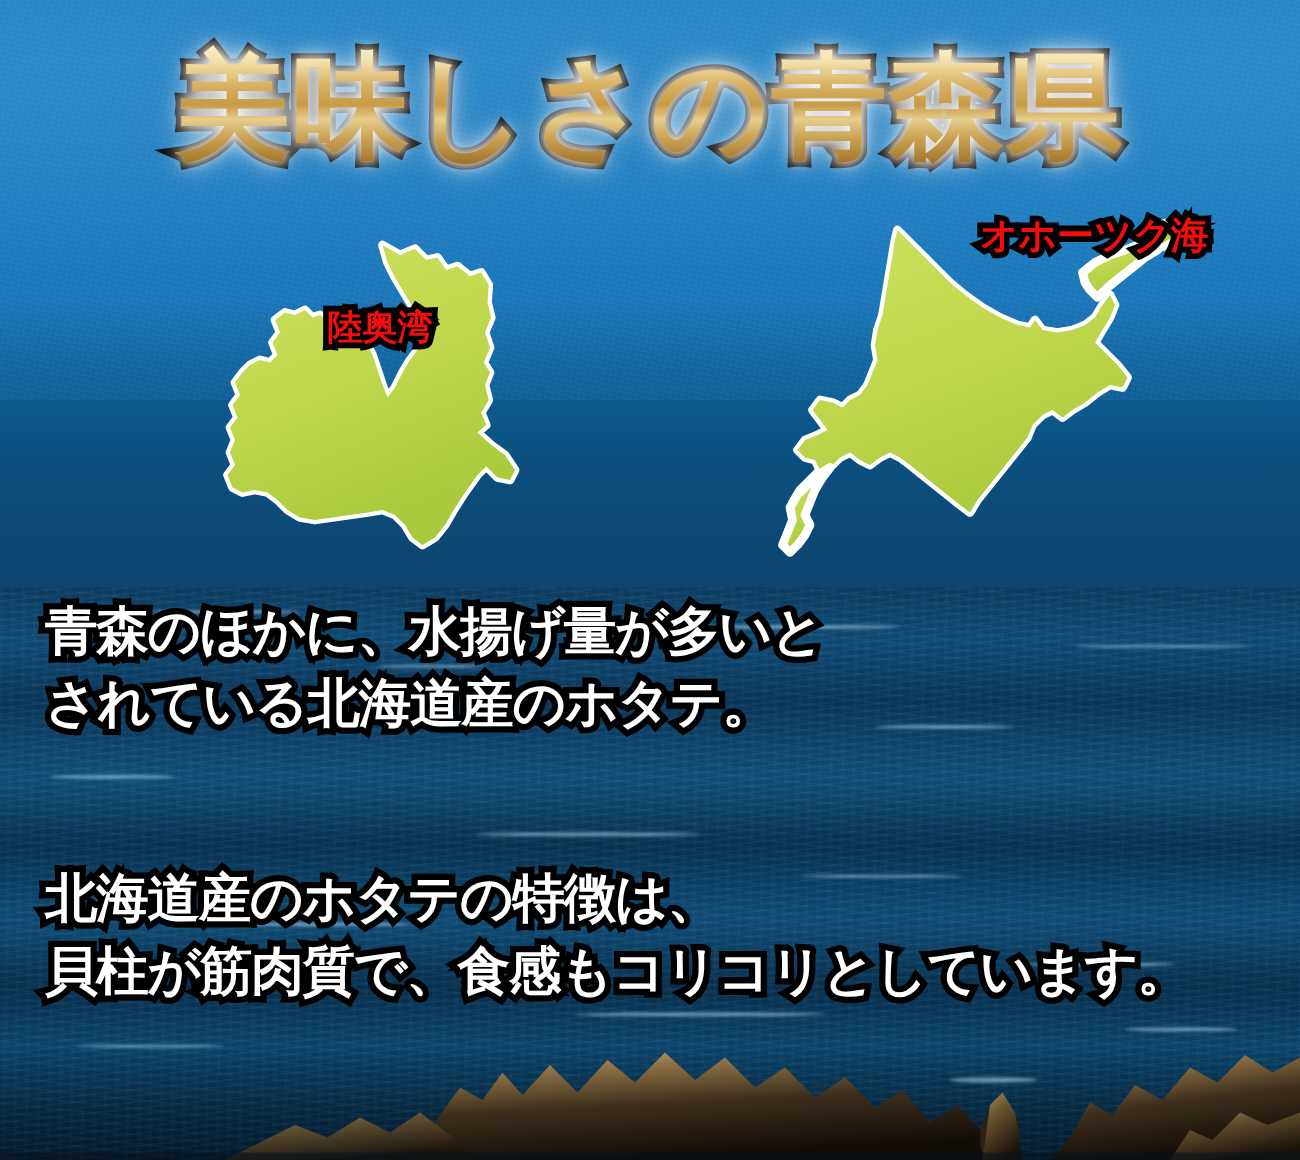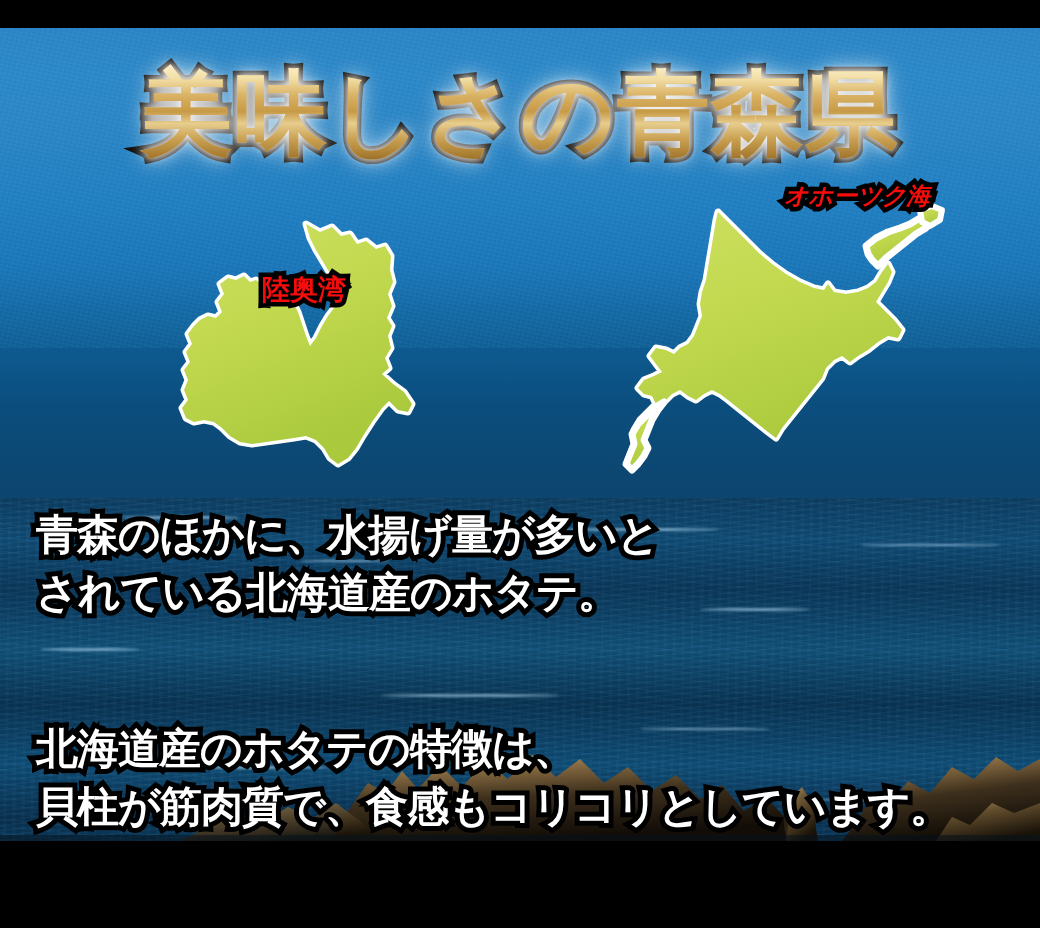--- a/index.html
+++ b/index.html
@@ -4,25 +4,24 @@
 <title>美味しさの青森県</title>
 <style>
   html, body {
     margin: 0;
     padding: 0;
     background: #000;
   }
   #stage {
     position: relative;
     width: 1040px;
-    height: 813px;
+    height: 928px;
     overflow: hidden;
     font-family: "DejaVu Sans", "Liberation Sans", sans-serif;
     background: #0b4f7f;
-    margin-top: 28px;
   }
 
   
   .bg-sky {
     position: absolute;
     left: 0; top: 0;
     width: 1040px; height: 340px;
     background:
       linear-gradient(180deg,
         #2a86c6 0%,
@@ -156,39 +155,39 @@
     position: absolute;
     font-family: "DejaVu Sans", "Liberation Sans", sans-serif;
     font-weight: bold;
     color: #f50d0d;
     -webkit-text-stroke: 9px #000;
     paint-order: stroke fill;
     white-space: nowrap;
     letter-spacing: 0px;
   }
   #label-mutsu { left: 262px; top: 243px; font-size: 28px; }
-  #label-okhotsk { left: 784px; top: 152px; font-size: 24px; font-style: italic; }
+  #label-okhotsk { left: 784px; top: 168px; font-size: 30px; }
 
   
   .body-text {
     position: absolute;
     left: 36px;
     font-family: "DejaVu Sans", "Liberation Sans", sans-serif;
     font-weight: bold;
     color: #ffffff;
     -webkit-text-stroke: 10px #000;
     paint-order: stroke fill;
     white-space: nowrap;
     line-height: 1.38;
     font-size: 42px;
     letter-spacing: -1px;
   }
   #para1 { top: 478px; }
   #para2 { top: 692px; }
-  .body-text div { margin: 0; }
+  .body-text div { margin: 0; font-family: Liberation Serif, serif; }
 </style>
 </head>
 <body>
 
 <div id="stage">
 
   <div class="bg-sky"></div>
   <div class="bg-sky-noise"></div>
   <div class="bg-mid"></div>
   <div class="bg-ocean-fallback"></div>

